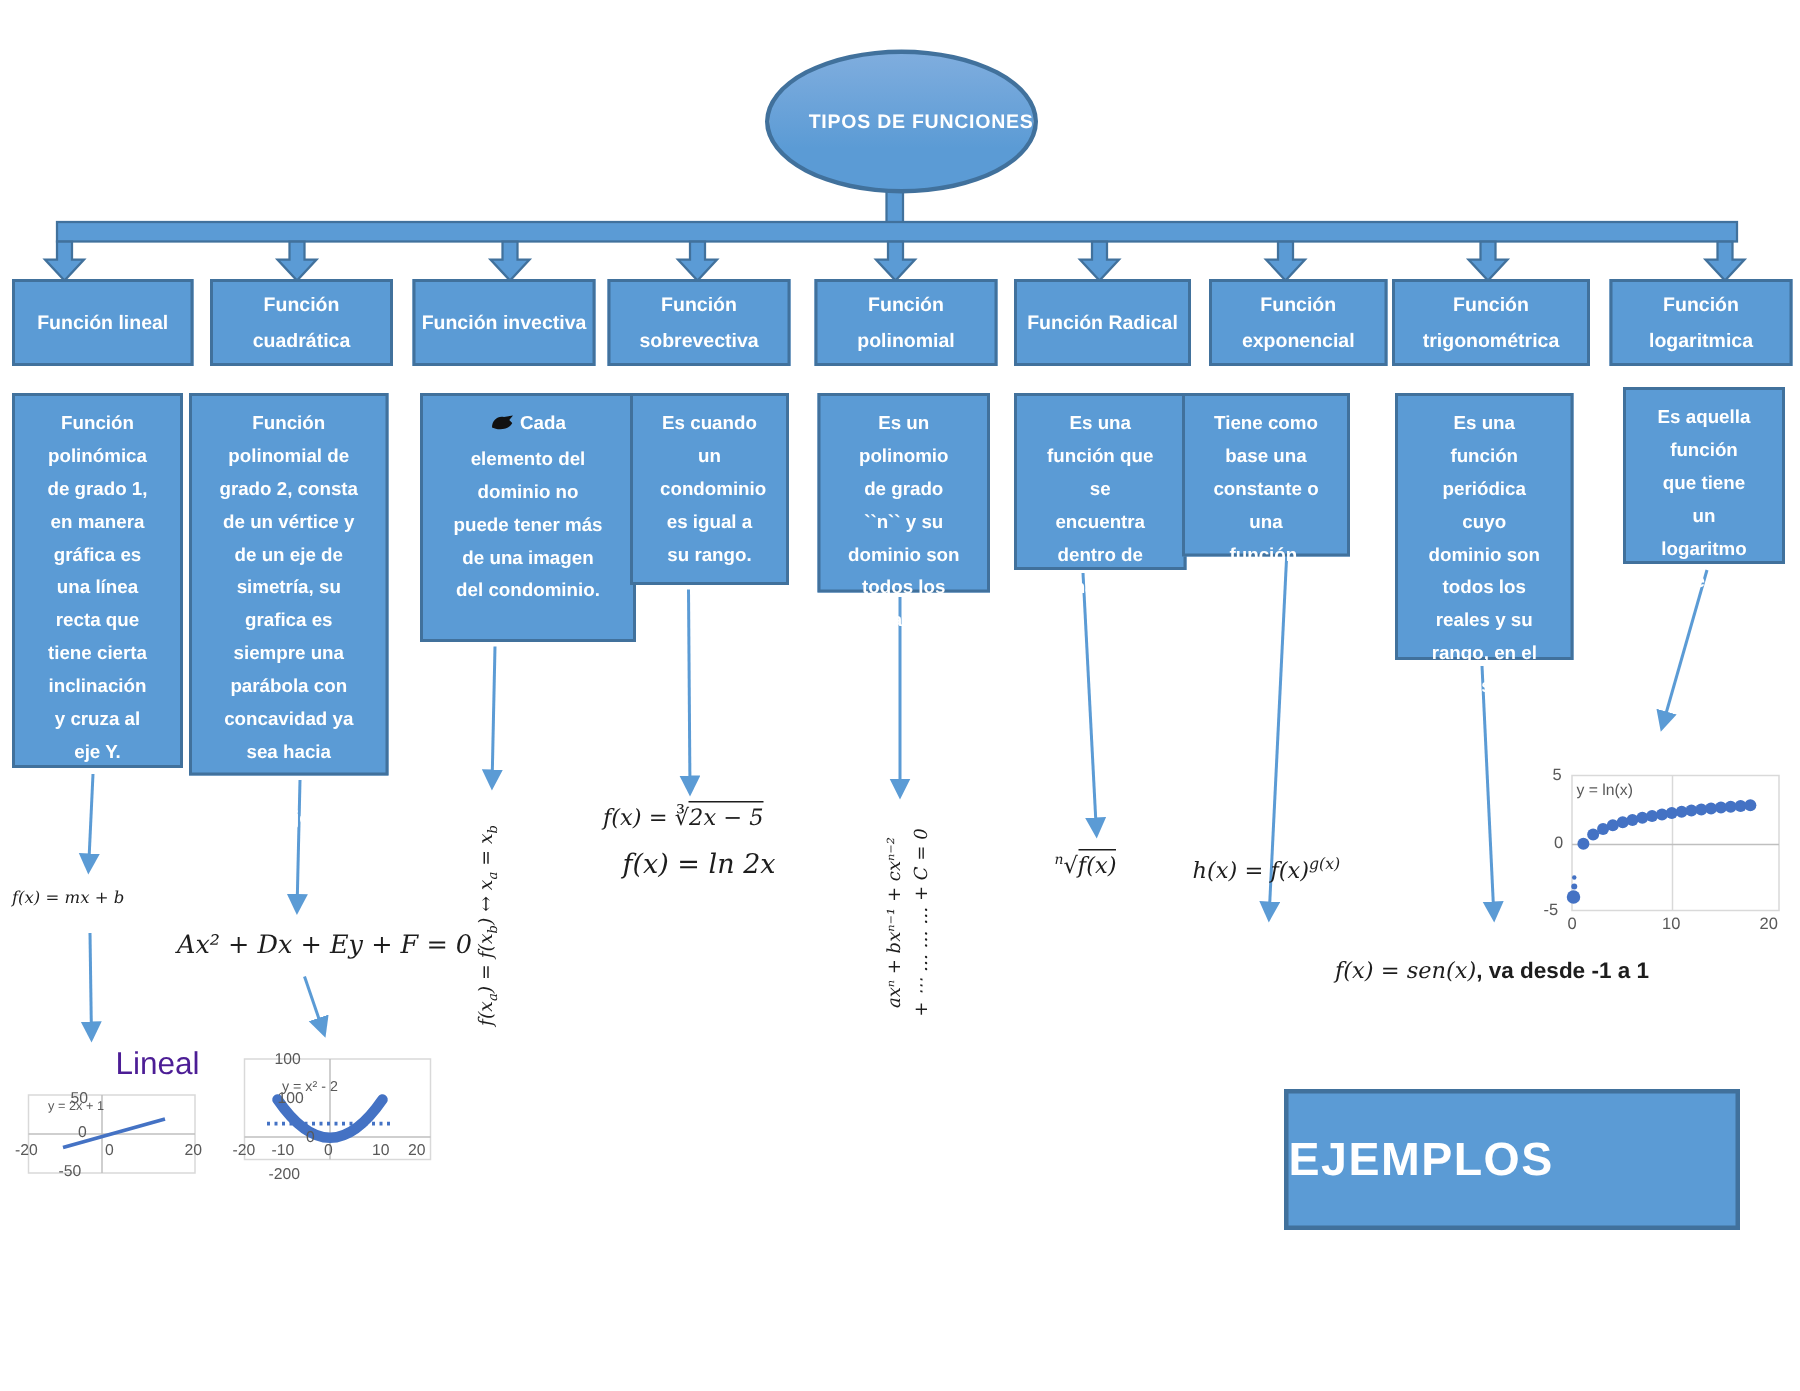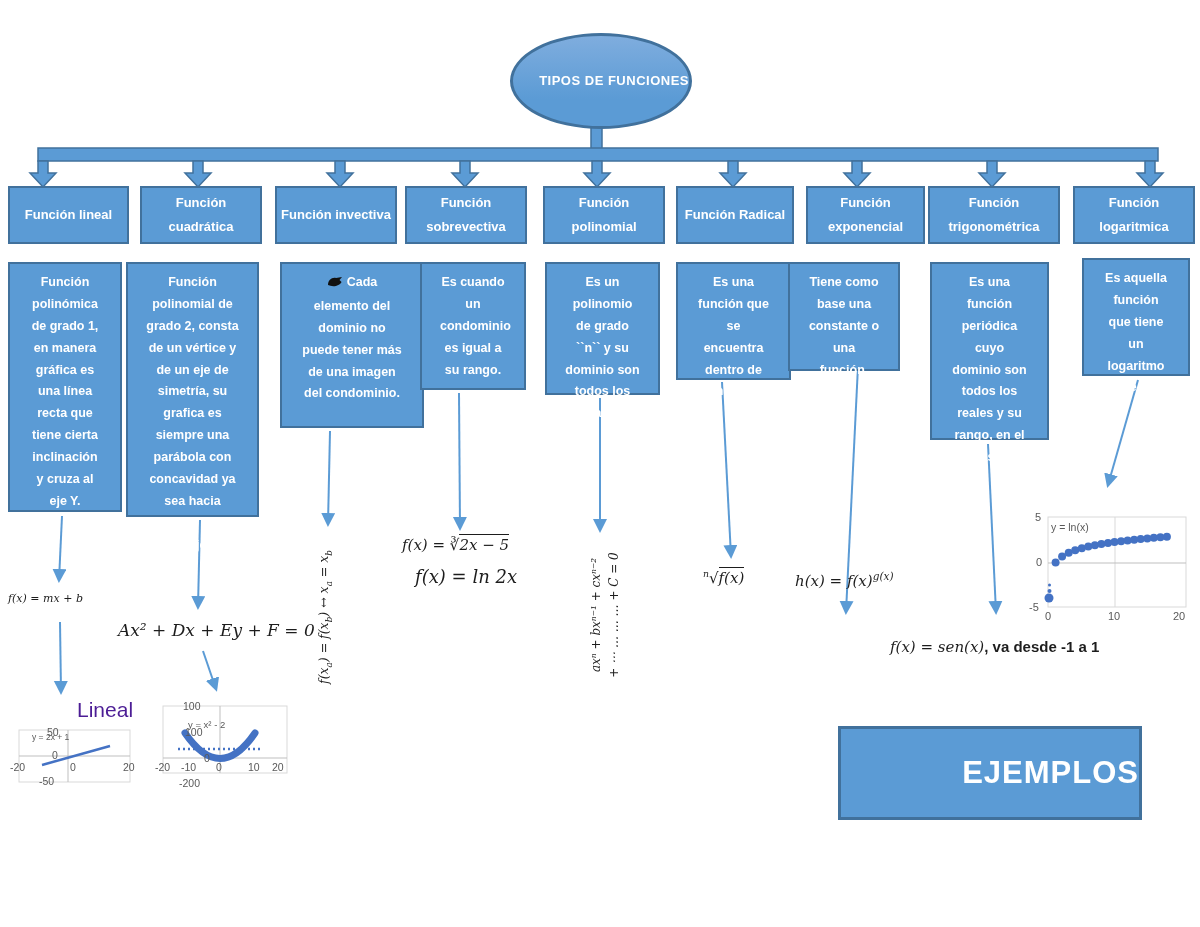--- a/index.html
+++ b/index.html
@@ -30,23 +30,23 @@
   .root-idx{font-size:62%;vertical-align:super;font-style:italic;}
   .note-sans{font-family:"Liberation Sans",sans-serif;font-style:normal;font-weight:bold;}
 
   .chart{position:absolute;z-index:2;color:#595959;}
   .chart span{position:absolute;white-space:nowrap;}
   .chart svg{position:absolute;left:0;top:0;}
   .ctick{font-size:10.5px;color:#595959;}
   .clabel{color:#595959;}
   .ctitle{font-size:21px;color:#4c1d95;margin-left:32px;}
 
-  .ejemplos{position:absolute;left:838px;top:726px;width:298px;height:88px;z-index:2;
+  .ejemplos{position:absolute;left:856px;top:726px;width:298px;height:88px;z-index:2;
             background:#5b9bd5;border:3px solid #41719c;display:flex;align-items:center;
-            justify-content:flex-end;color:#ffffff;font-weight:bold;font-size:31px;letter-spacing:1px;}
+            justify-content:flex-start;color:#ffffff;font-weight:bold;font-size:31px;letter-spacing:1px;}
 </style>
 </head>
 <body>
 
 <div class="canvas">
 
   <svg class="connectors" width="1200" height="927">
     <defs>
       <marker id="ah" markerWidth="10" markerHeight="10" refX="5.5" refY="3.5" orient="auto">
         <path d="M0 0 L7 3.5 L0 7 Z" fill="#5b9bd5"></path>

